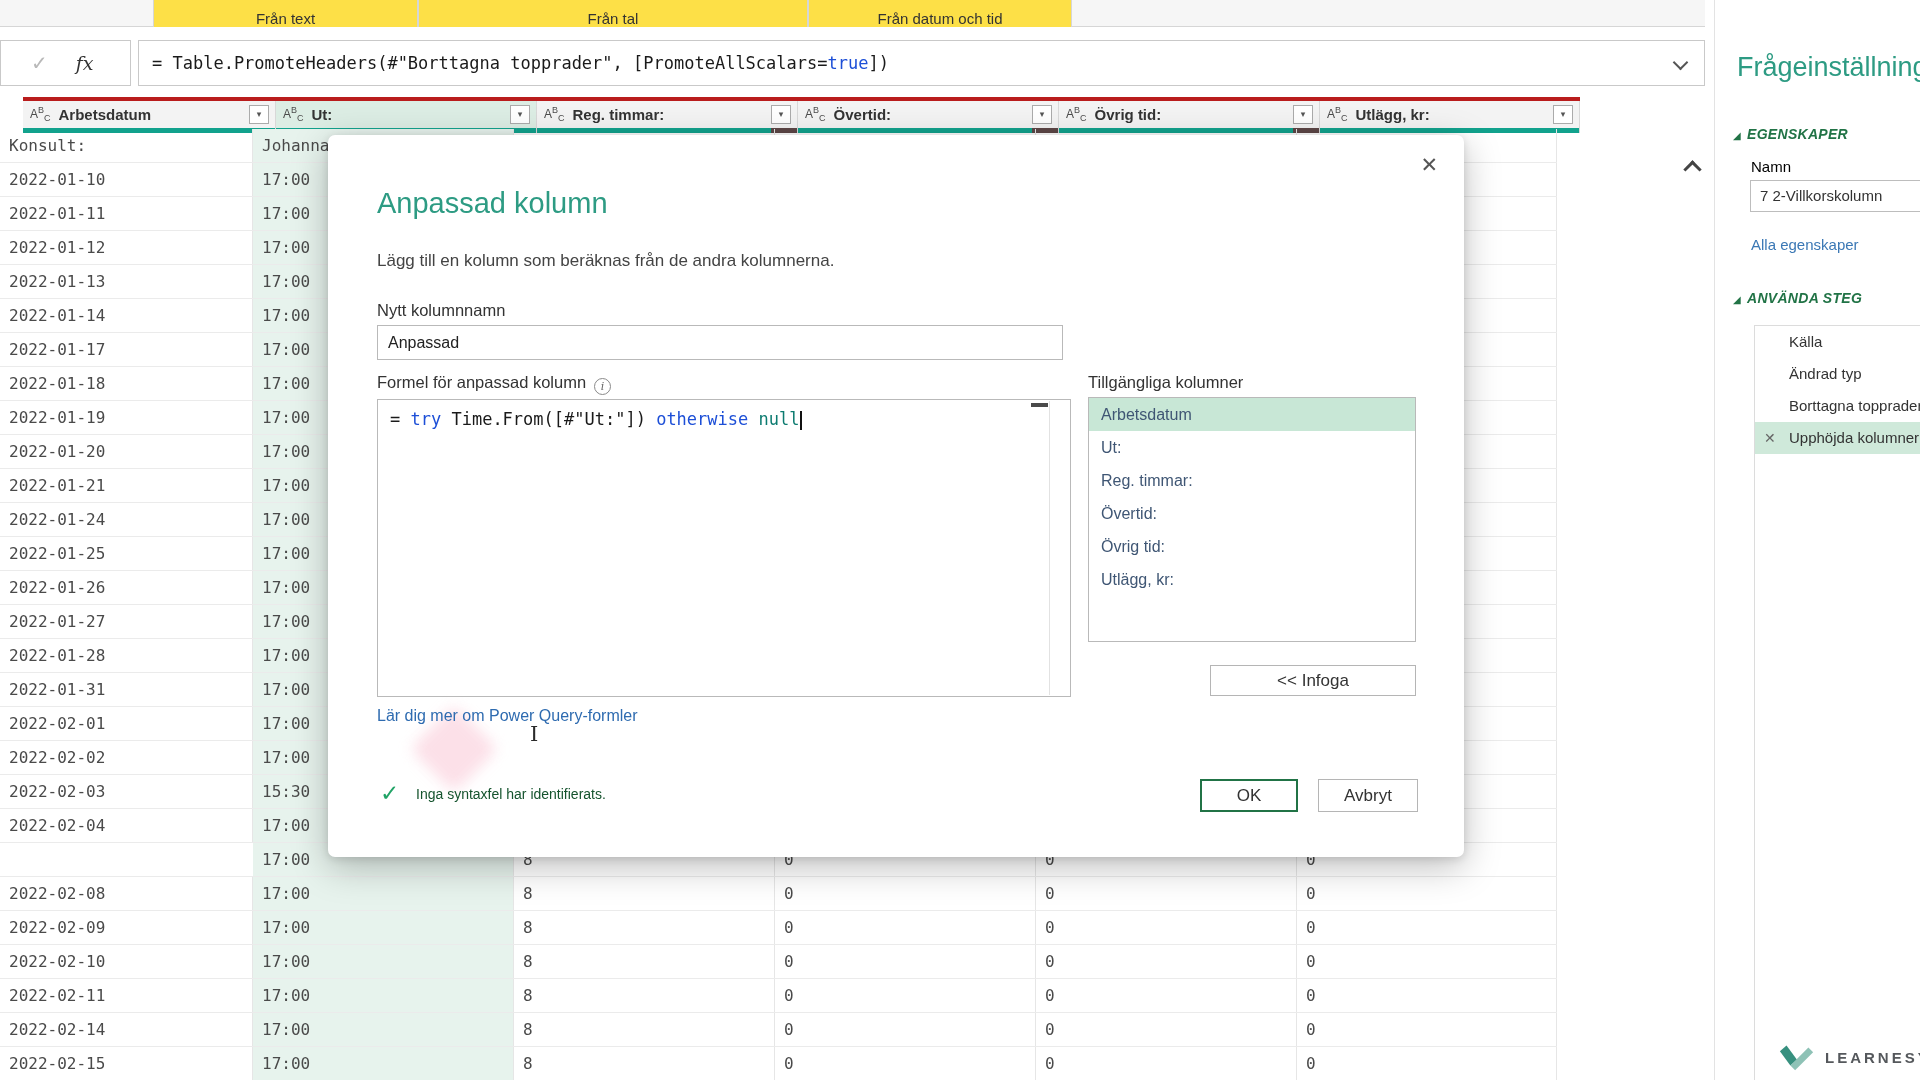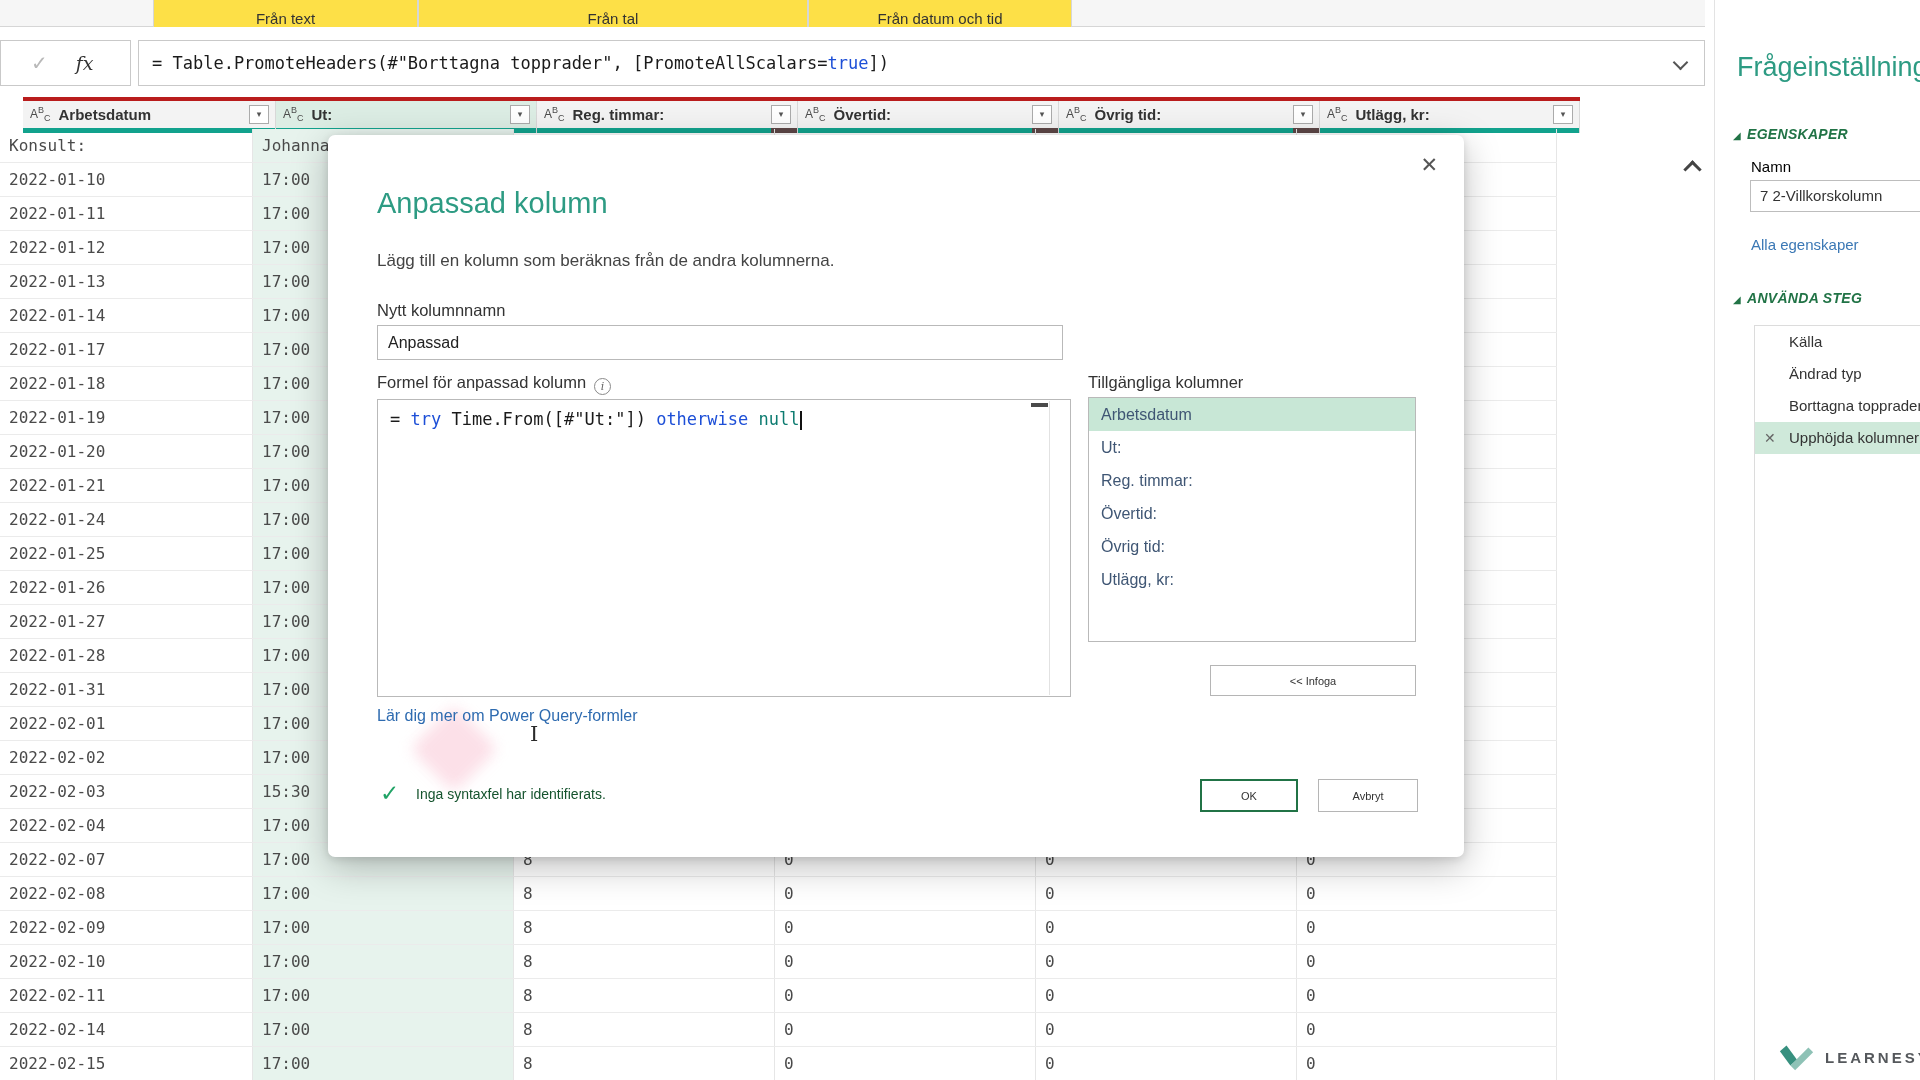--- a/index.html
+++ b/index.html
@@ -129,21 +129,21 @@
               filter:blur(7px); border-radius:8px; }
   .ibeam { position:absolute; left:152px; top:322px; font-family:"DejaVu Serif",serif;
            font-size:21px; color:#2b2b2b; }
   .dlg-link { position:absolute; left:49px; top:572px; font-size:16px; color:#2e6bb0;
               cursor:pointer; }
   .avail-box { position:absolute; left:760px; top:262px; width:328px; height:245px;
                border:1px solid #b9b9b9; background:#fff; overflow:hidden; }
   .avitem { height:33px; line-height:33px; font-size:16px; color:#3f5674; padding-left:12px;
             white-space:nowrap; }
   .avitem.avsel { background:#c8e7d6; }
-  .btn { position:absolute; background:#fff; border:1px solid #b5b5b5; font-size:11px;
+  .btn { position:absolute; background:#fff; border:1px solid #b5b5b5; font-size:17px;
          color:#333; display:flex; align-items:center; justify-content:center; cursor:pointer; }
   .btn-insert { left:882px; top:530px; width:206px; height:31px; }
   .btn-ok { left:872px; top:644px; width:98px; height:33px; border:2px solid #217346; }
   .btn-cancel { left:990px; top:644px; width:100px; height:33px; }
   .dlg-check { position:absolute; left:52px; top:645px; font-size:23px; font-weight:700;
                color:#21a366; }
   .dlg-status { position:absolute; left:88px; top:651px; font-size:14px; color:#14532d; }
 </style>
 </head>
 <body>
@@ -404,21 +404,20 @@
       </div>
       <div class="trow">
         <div class="tcell c0">2022-02-04</div>
         <div class="tcell c1 tint">17:00</div>
         <div class="tcell c2">8</div>
         <div class="tcell c3">0</div>
         <div class="tcell c4">0</div>
         <div class="tcell c5">0</div>
       </div>
       <div class="trow">
-        <div class="tcell c0">2022-02-07</div>
         <div class="tcell c1 tint">17:00</div>
         <div class="tcell c2">8</div>
         <div class="tcell c3">0</div>
         <div class="tcell c4">0</div>
         <div class="tcell c5">0</div>
       </div>
       <div class="trow">
         <div class="tcell c0">2022-02-08</div>
         <div class="tcell c1 tint">17:00</div>
         <div class="tcell c2">8</div>

